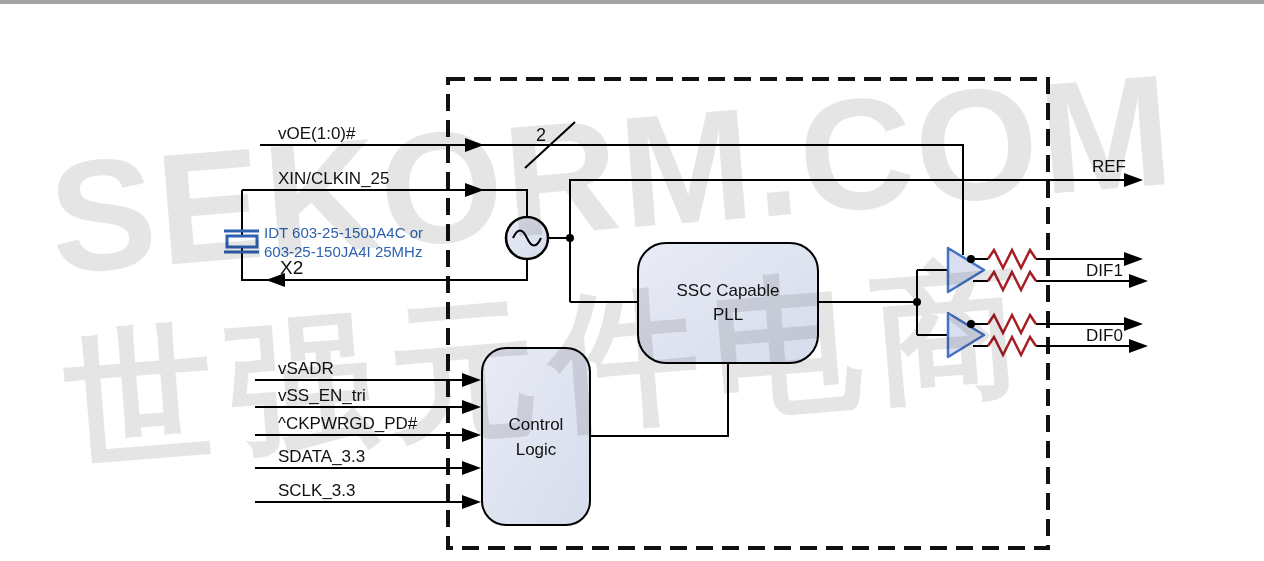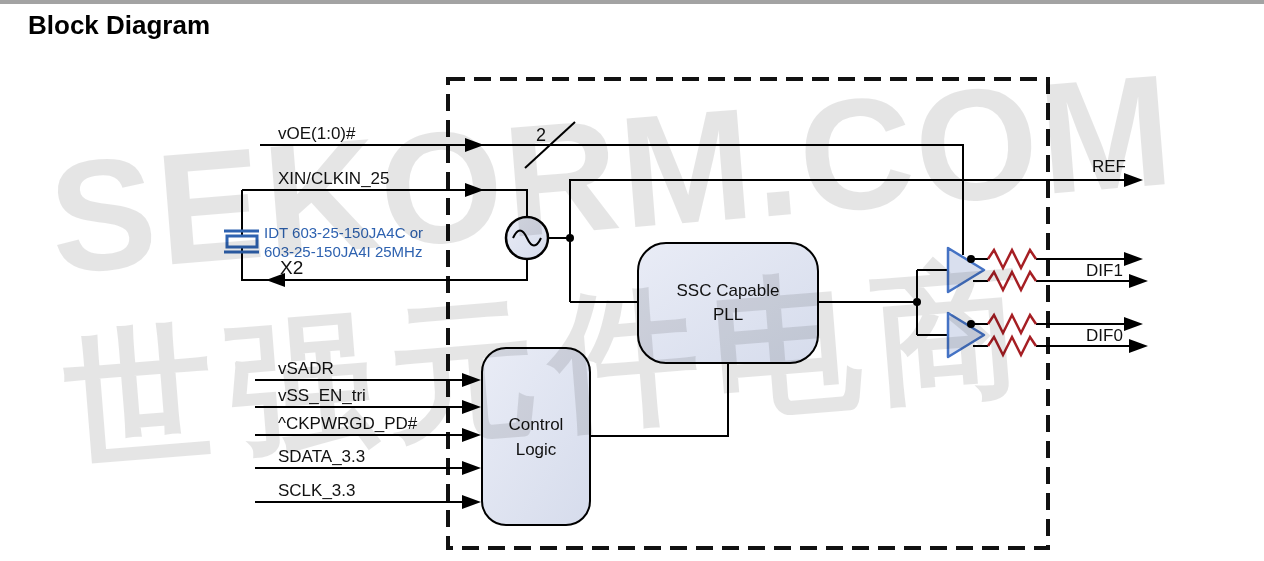--- a/index.html
+++ b/index.html
@@ -16,21 +16,20 @@
   .wm{position:absolute;font-weight:bold;color:rgba(0,0,0,0.10);pointer-events:none;
       white-space:nowrap;line-height:1;transform-origin:left top;z-index:10;}
   #wm1{left:44px;top:140px;font-size:158px;letter-spacing:2px;transform:rotate(-4.6deg);}
   #wm2{left:60px;top:330px;font-size:148px;letter-spacing:14px;transform:rotate(-4.6deg);}
 </style>
 </head>
 <body>
 
 <div id="stage">
   <div id="toprule"></div>
-  <div id="title">Block Diagram</div>
 
   <svg width="1264" height="561" viewBox="0 0 1264 561">
     <defs>
       <linearGradient id="blockGrad" x1="0" y1="0" x2="1" y2="1">
         <stop offset="0" stop-color="#e9ecf6"></stop>
         <stop offset="1" stop-color="#d6dcec"></stop>
       </linearGradient>
     </defs>
 
     <rect x="448" y="79" width="600" height="469" fill="none" stroke="#111" stroke-width="4" stroke-dasharray="17 9"></rect>

